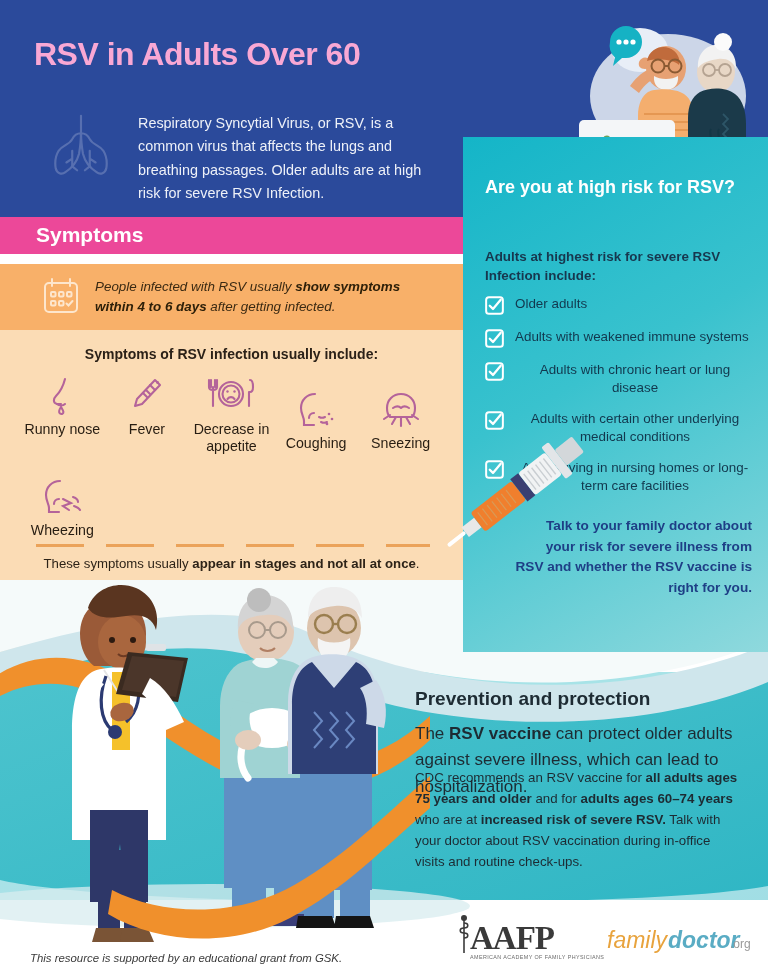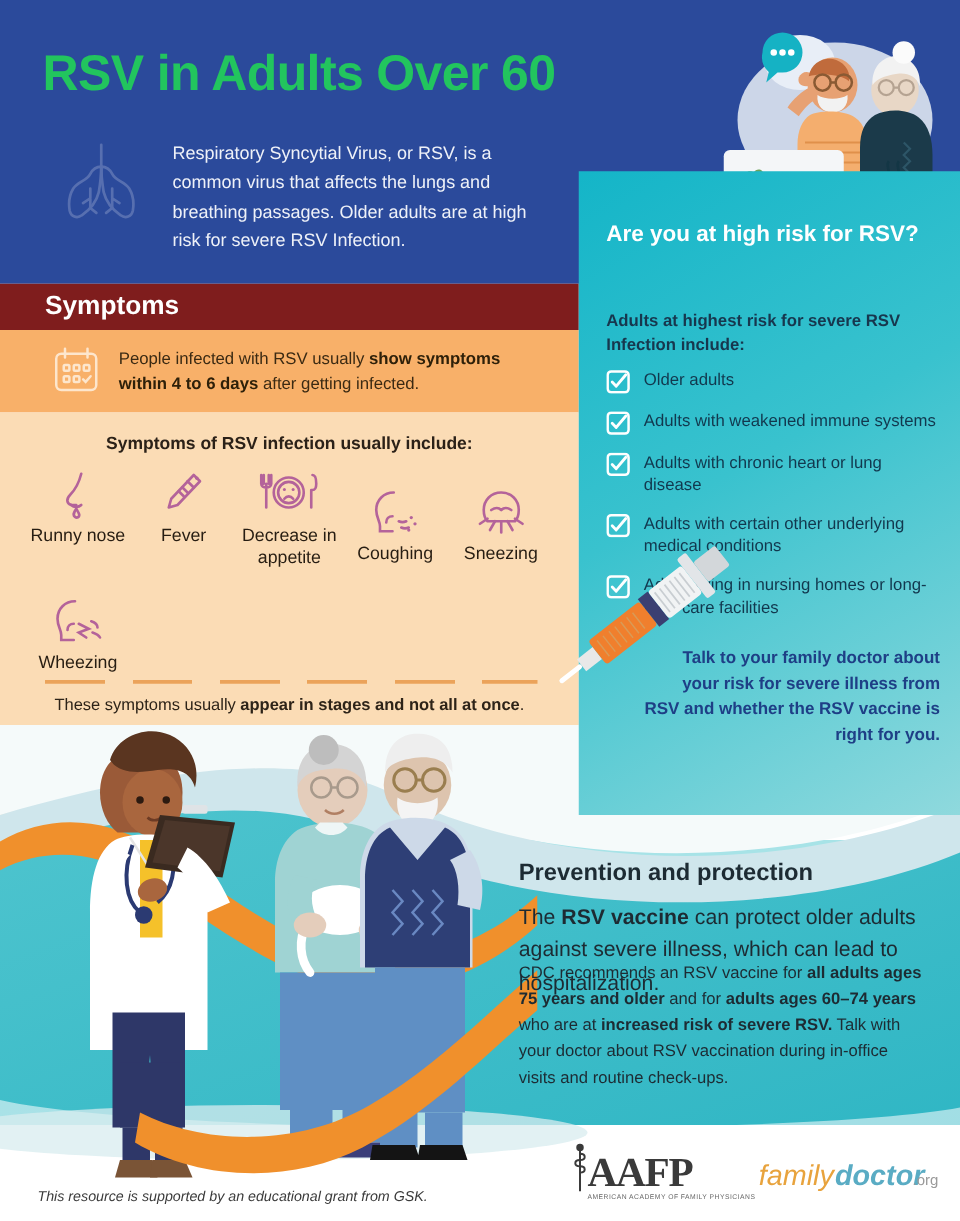--- a/index.html
+++ b/index.html
@@ -12,47 +12,48 @@
   }
   #page { position:relative; width:768px; height:977px; overflow:hidden; background:#ffffff; }
 
   
   .header {
     position:absolute; left:0; top:0; width:768px; height:227px;
     background:#2b4a9b;
   }
   .header-title {
     position:absolute; left:34px; top:38px;
-    font-size:40px; font-weight:bold; color:#22c55e;
+    font-size:32px; font-weight:bold; color:#f9a8d4;
     letter-spacing:-0.5px; line-height:1.05;
   }
   .lungs-icon {
     position:absolute; left:42px; top:108px; width:78px; height:72px;
     opacity:.35;
   }
   .header-intro {
     position:absolute; left:138px; top:112px; width:305px;
     font-size:14.4px; line-height:1.62; color:#eef1f8;
   }
 
   
   .hero-ill { position:absolute; left:520px; top:18px; width:248px; height:172px; }
 
   
   .symptoms-band {
-    position:absolute; left:0; top:227px; width:463px; height:37px;
-    background:#7f1d1d;
+    position:absolute; left:0; top:217px; width:463px; height:37px;
+    background:#ec4899;
   }
   .symptoms-band h2 {
     position:absolute; left:36px; top:6px;
     font-size:21px; font-weight:bold; color:#ffffff;
   }
   .symptoms-sub {
     position:absolute; left:0; top:264px; width:463px; height:66px;
     background:#f8b069;
+    font-style:italic;
   }
   .cal-icon { position:absolute; left:42px; top:12px; width:38px; height:40px; }
   .sub-text {
     position:absolute; left:95px; top:13px; width:330px;
     font-size:13.4px; line-height:1.5; color:#3b2a13;
   }
   .sub-text b { font-weight:bold; color:#2e2009; }
 
   
   .symptoms-body {
@@ -91,21 +92,21 @@
   }
   .teal-title {
     position:absolute; left:22px; top:40px; width:260px;
     font-size:18px; font-weight:bold; color:#ffffff; line-height:1.22;
   }
   .teal-sub {
     position:absolute; left:22px; top:110px; width:255px;
     font-size:13.4px; font-weight:bold; color:#17374e; line-height:1.45;
   }
   .risk-list { position:absolute; left:22px; top:158px; width:270px; }
-  .risk-item { display:flex; gap:11px; margin-bottom:13px; }
+  .risk-item { display:flex; gap:11px; margin-bottom:13px;text-align:center; }
   .chk { flex:0 0 auto; width:19px; height:19px; margin-top:1px; }
   .risk-tx { font-size:13.4px; line-height:1.35; color:#12384e; }
 
   .talk-box {
     position:absolute; left:52px; top:379px; width:237px;
     text-align:right; font-size:13.6px; font-weight:bold;
     color:#1e3f86; line-height:1.52;
   }
   .syringe { position:absolute; left:-37px; top:290px; width:165px; height:165px; }
 

